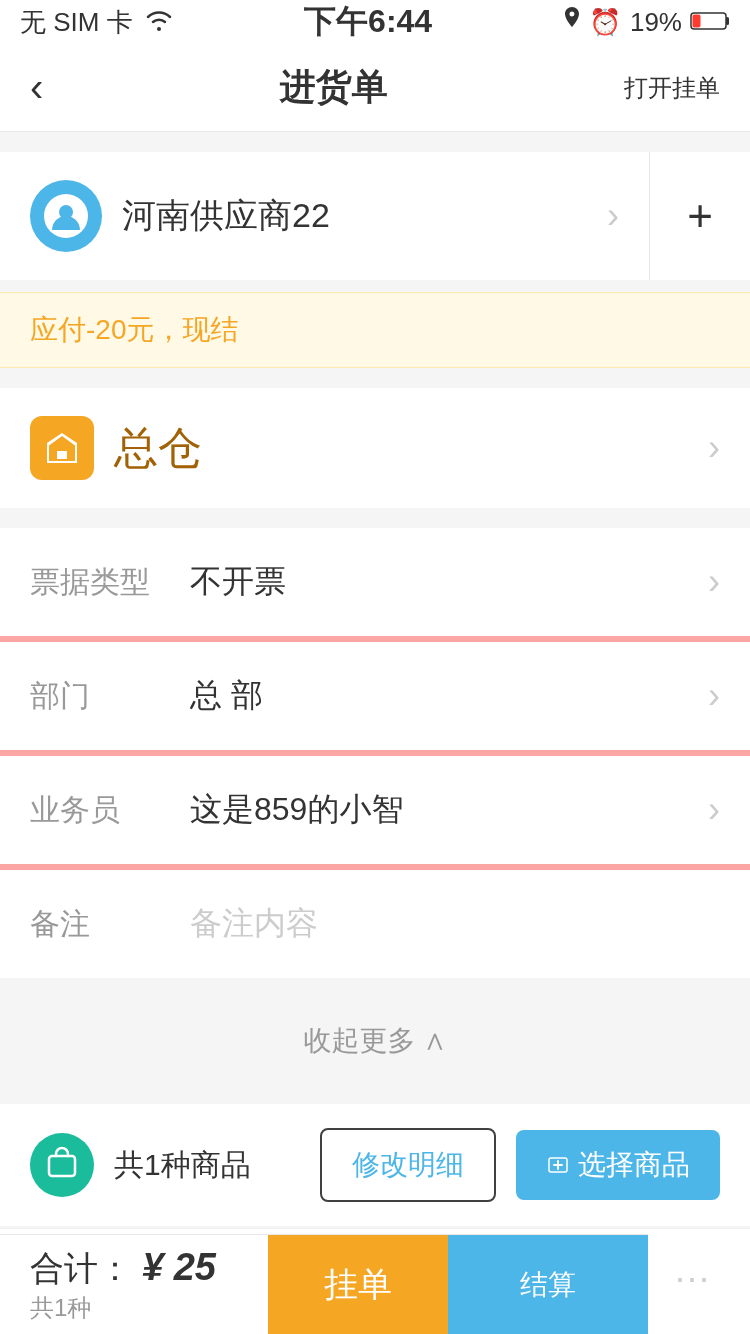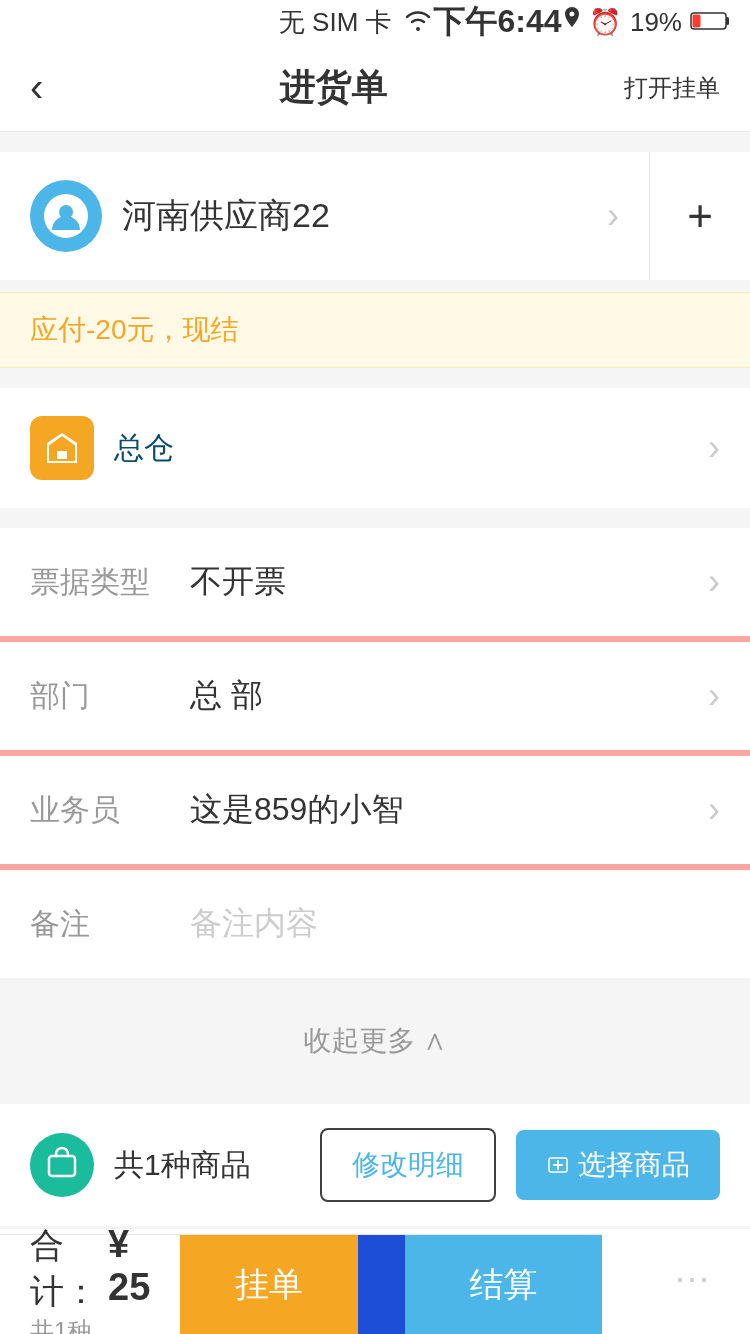--- a/index.html
+++ b/index.html
@@ -12,21 +12,21 @@
       font-size: 32px;
       color: #333;
     }
 
     
     .status-bar {
       height: 44px;
       background: #fff;
       display: flex;
       align-items: center;
-      justify-content: flex-end;
+      justify-content: space-between;
       padding: 0 20px;
       font-size: 28px;
       font-weight: 500;
     }
     .status-left { font-size: 26px; color: #333; display: flex; align-items: center; gap: 10px; }
     .status-center { font-size: 32px; font-weight: 600; }
     .status-right { font-size: 26px; display: flex; align-items: center; gap: 8px; }
 
     
     .nav-bar {
@@ -145,22 +145,22 @@
       justify-content: center;
       margin-right: 20px;
       flex-shrink: 0;
     }
     .warehouse-icon svg {
       width: 38px;
       height: 38px;
       fill: #fff;
     }
     .row-label {
-      font-size: 30px;
-      color: #0c4a6e;
+      font-size: 44px;
+      color: #a16207;
       flex: 1;
     }
     .row-key {
       font-size: 30px;
       color: #999;
       width: 160px;
       flex-shrink: 0;
     }
     .row-value {
       font-size: 32px;
@@ -284,45 +284,46 @@
       color: #ccc;
       font-size: 36px;
       padding: 0 10px;
     }
 
     
     .bottom-bar {
       position: fixed;
       bottom: 0;
       left: 0;
-      width: 602px;
+      width: 648px;
       height: 100px;
       display: flex;
       align-items: stretch;
-      background: #1d4ed8;
+      background: #7f1d1d;
       border-top: 1px solid #e8e8e8;
     }
     .bottom-total {
       flex: 1;
       display: flex;
       flex-direction: column;
       justify-content: center;
       padding: 0 30px;
       background: #fff;
     }
     .total-row {
       font-size: 34px;
       color: #333;
       display: flex;
       align-items: baseline;
       gap: 10px;
     }
     .total-amount {
       font-size: 38px;
       font-weight: 600;
+      font-style: italic;
     }
     .total-sub {
       font-size: 24px;
       color: #999;
     }
     .btn-orange {
       width: 180px;
       background: #f5a623;
       color: #fff;
       border: none;
@@ -330,26 +331,25 @@
       cursor: pointer;
       display: flex;
       align-items: center;
       justify-content: center;
     }
     .btn-action-blue {
       width: 200px;
       background: #4db6e8;
       color: #fff;
       border: none;
-      font-size: 34px;
-      cursor: pointer;
-      display: flex;
-      align-items: center;
-      justify-content: center;
-      margin-left: 47px;
+      font-size: 28px;
+      cursor: pointer;
+      display: flex;
+      align-items: center;
+      justify-content: center;
     }
   </style>
 </head>
 <body>
 
 <div class="status-bar">
   <div class="status-left">
     <span>无 SIM 卡</span>
     <span>
       <svg width="32" height="22" viewBox="0 0 32 22" fill="none">

